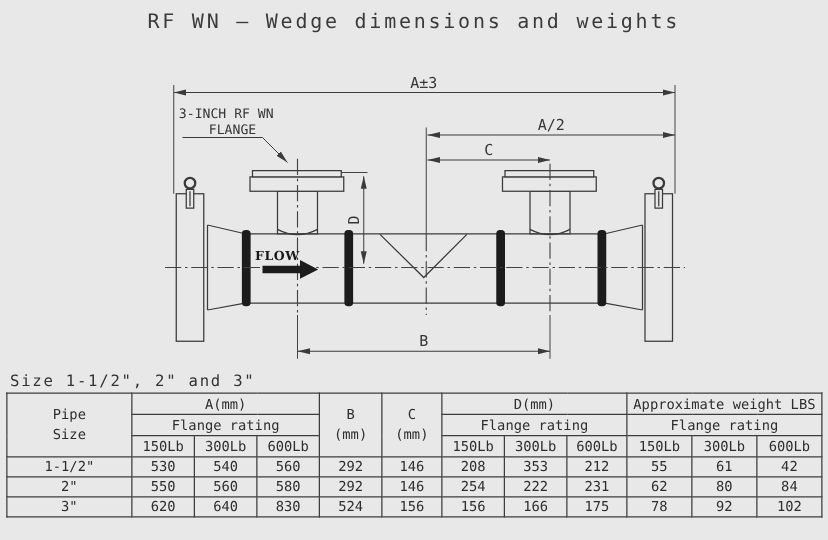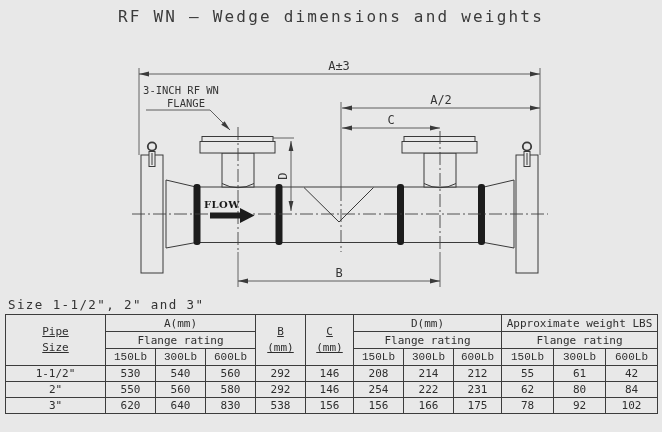--- a/index.html
+++ b/index.html
@@ -10,23 +10,23 @@
          font-size:16px;letter-spacing:2.2px;color:#3b3b3b;white-space:nowrap;}
   svg{position:absolute;left:0;top:0;}
   .cad-text{font-family:"DejaVu Sans Mono",monospace;font-size:12px;fill:#363636;}
   .cad-small{font-family:"DejaVu Sans Mono",monospace;font-size:10.5px;fill:#363636;}
   .flow-text{font-family:"DejaVu Serif",serif;font-weight:bold;font-size:10px;fill:#191919;letter-spacing:0.5px;}
   .caption{position:absolute;left:8px;top:297px;font-size:12.5px;letter-spacing:1.4px;color:#333;white-space:nowrap;}
   table{position:absolute;left:5px;top:314px;width:652px;border-collapse:collapse;
         table-layout:fixed;font-size:11px;color:#2e2e2e;}
   td{border:1px solid #3c3c3c;text-align:center;vertical-align:middle;padding:0;
      white-space:nowrap;overflow:hidden;}
-  tr.h1 td{height:16px;} tr.h2 td{height:16px;margin-top:24px;} tr.h3 td{height:16px;font-family:Liberation Mono, monospace;}
+  tr.h1 td{height:16px;} tr.h2 td{height:16px;margin-top:24px;} tr.h3 td{height:16px;}
   tr.dr td{height:15px;}
-  .two div{line-height:16px;text-decoration:underline;}
+  .two div{line-height:16px;}
 </style>
 </head>
 <body>
 
 <div id="stage">
 
   <div class="title">RF WN – Wedge dimensions and weights</div>
 
   <svg width="662" height="310" viewBox="0 0 662 310">
     <defs>
@@ -170,21 +170,21 @@
       <td>600Lb</td>
     </tr>
     <tr class="dr">
       <td>1-1/2"</td>
       <td>530</td>
       <td>540</td>
       <td>560</td>
       <td>292</td>
       <td>146</td>
       <td>208</td>
-      <td>214</td>
+      <td>353</td>
       <td>212</td>
       <td>55</td>
       <td>61</td>
       <td>42</td>
     </tr>
     <tr class="dr">
       <td>2"</td>
       <td>550</td>
       <td>560</td>
       <td>580</td>
@@ -195,21 +195,21 @@
       <td>231</td>
       <td>62</td>
       <td>80</td>
       <td>84</td>
     </tr>
     <tr class="dr">
       <td>3"</td>
       <td>620</td>
       <td>640</td>
       <td>830</td>
-      <td>538</td>
+      <td>524</td>
       <td>156</td>
       <td>156</td>
       <td>166</td>
       <td>175</td>
       <td>78</td>
       <td>92</td>
       <td>102</td>
     </tr>
   </tbody>
     </table>

